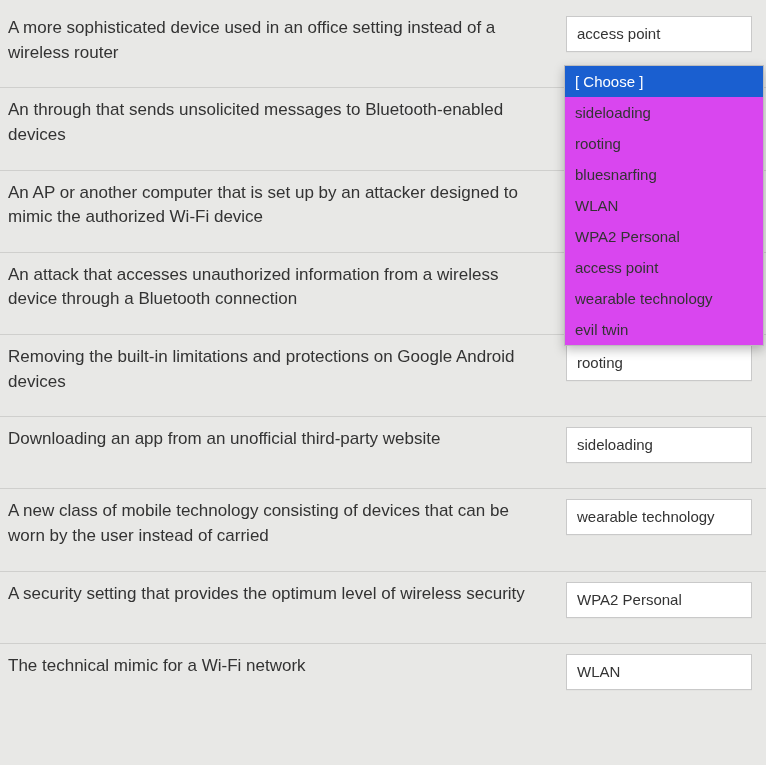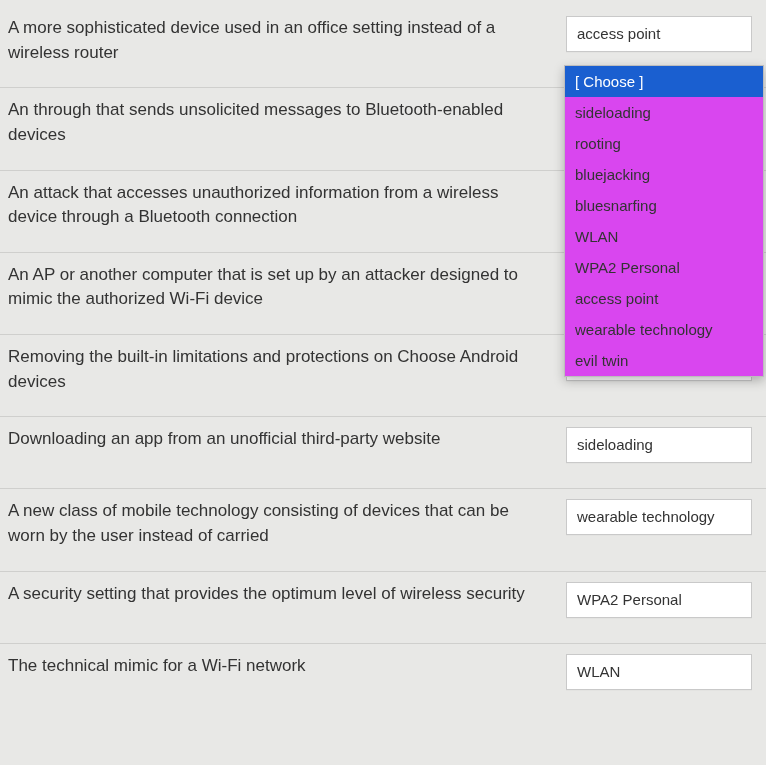--- a/index.html
+++ b/index.html
@@ -86,31 +86,31 @@
   </div>
 
   <div class="row">
     <div class="prompt">An through that sends unsolicited messages to Bluetooth-enabled devices</div>
     <div class="answer-col">
       
     </div>
   </div>
 
   <div class="row">
+    <div class="prompt">An AP or another computer that is set up by an attacker designed to mimic the authorized Wi-Fi device</div>
+    <div class="answer-col"></div>
+  </div>
+
+  <div class="row">
     <div class="prompt">An attack that accesses unauthorized information from a wireless device through a Bluetooth connection</div>
     <div class="answer-col"></div>
   </div>
 
   <div class="row">
-    <div class="prompt">An AP or another computer that is set up by an attacker designed to mimic the authorized Wi-Fi device</div>
-    <div class="answer-col"></div>
-  </div>
-
-  <div class="row">
-    <div class="prompt">Removing the built-in limitations and protections on Choose Android devices</div>
+    <div class="prompt">Removing the built-in limitations and protections on Google Android devices</div>
     <div class="answer-col">
       <div class="answer-box">rooting</div>
     </div>
   </div>
 
   <div class="row">
     <div class="prompt">Downloading an app from an unofficial third-party website</div>
     <div class="answer-col">
       <div class="answer-box">sideloading</div>
     </div>
@@ -134,21 +134,20 @@
     <div class="prompt">The technical mimic for a Wi-Fi network</div>
     <div class="answer-col">
       <div class="answer-box">WLAN</div>
     </div>
   </div>
 
   <div class="dropdown">
     <div class="dropdown-header">[ Choose ]</div>
     <div class="dropdown-item">sideloading</div>
     <div class="dropdown-item">rooting</div>
-    <div class="dropdown-item">bluejacking</div>
     <div class="dropdown-item">bluesnarfing</div>
     <div class="dropdown-item">WLAN</div>
     <div class="dropdown-item">WPA2 Personal</div>
     <div class="dropdown-item">access point</div>
     <div class="dropdown-item">wearable technology</div>
     <div class="dropdown-item">evil twin</div>
   </div>
 
 </div>
 

